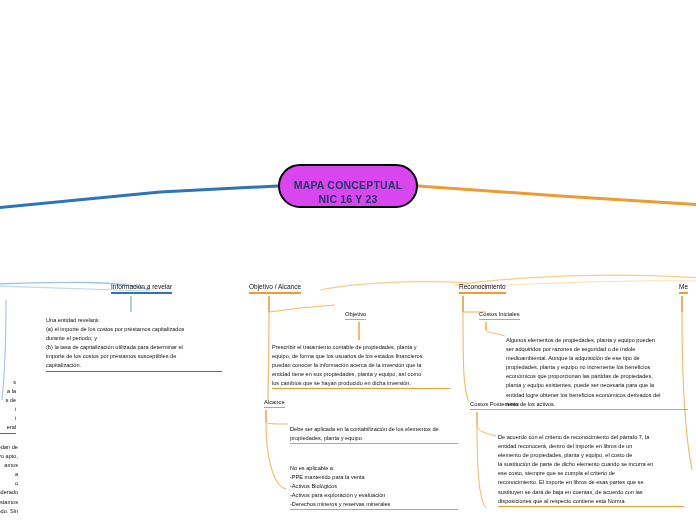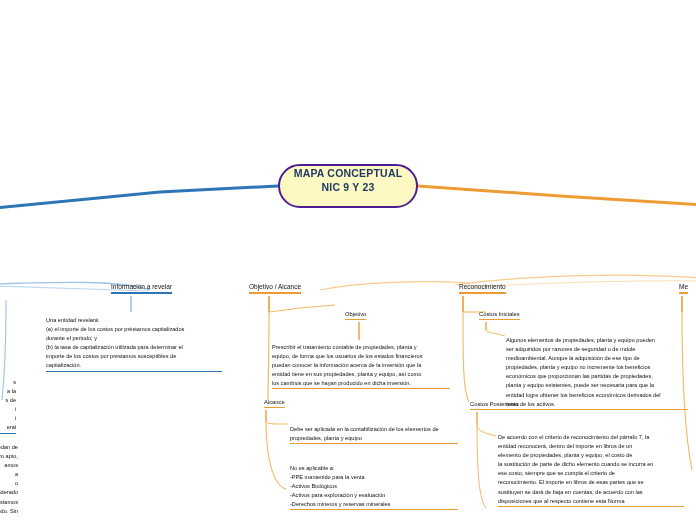--- a/index.html
+++ b/index.html
@@ -29,27 +29,27 @@
     pointer-events: none;
   }
 
   
   #central-node {
     position: absolute;
     left: 278px;
     top: 164px;
     width: 140px;
     height: 44px;
-    border: 2px solid #4c1d95;
+    border: 2px solid #000000;
     border-radius: 22px;
-    background: #fef9c3;
+    background: #d946ef;
     display: flex;
     flex-direction: column;
     align-items: center;
-    justify-content: flex-start;
+    justify-content: flex-end;
     box-sizing: border-box;
     z-index: 5;
   }
   #central-node .ct {
     font-size: 10.5px;
     font-weight: bold;
     color: #1f3864;
     letter-spacing: 0.2px;
     line-height: 14px;
     white-space: nowrap;
@@ -136,21 +136,21 @@
     <path d="M477,424 C477,470 479,500 486,508" stroke="#f3b963" stroke-width="1" fill="none"></path>
 
     <path d="M682,296 L682,312" stroke="#ed9b33" stroke-width="1.6" fill="none"></path>
     <path d="M682,312 C682,360 684,430 692,470" stroke="#f3b963" stroke-width="1.1" fill="none"></path>
 
     <path d="M6,300 C6,340 4,380 2,400" stroke="#9dc3e6" stroke-width="1.1" fill="none"></path>
   </svg>
 
   <div id="central-node">
     <div class="ct">MAPA CONCEPTUAL</div>
-    <div class="ct">NIC 9 Y 23</div>
+    <div class="ct">NIC 16 Y 23</div>
   </div>
 
   <div class="branch-label blue" style="left:111px; top:283px;">Información a revelar</div>
 
   <div class="branch-label orange" style="left:249px; top:283px;">Objetivo / Alcance</div>
 
   <div class="branch-label orange" style="left:459px; top:283px;">Reconocimiento</div>
 
   <div class="branch-label orange" style="left:679px; top:283px;">Me</div>
 

